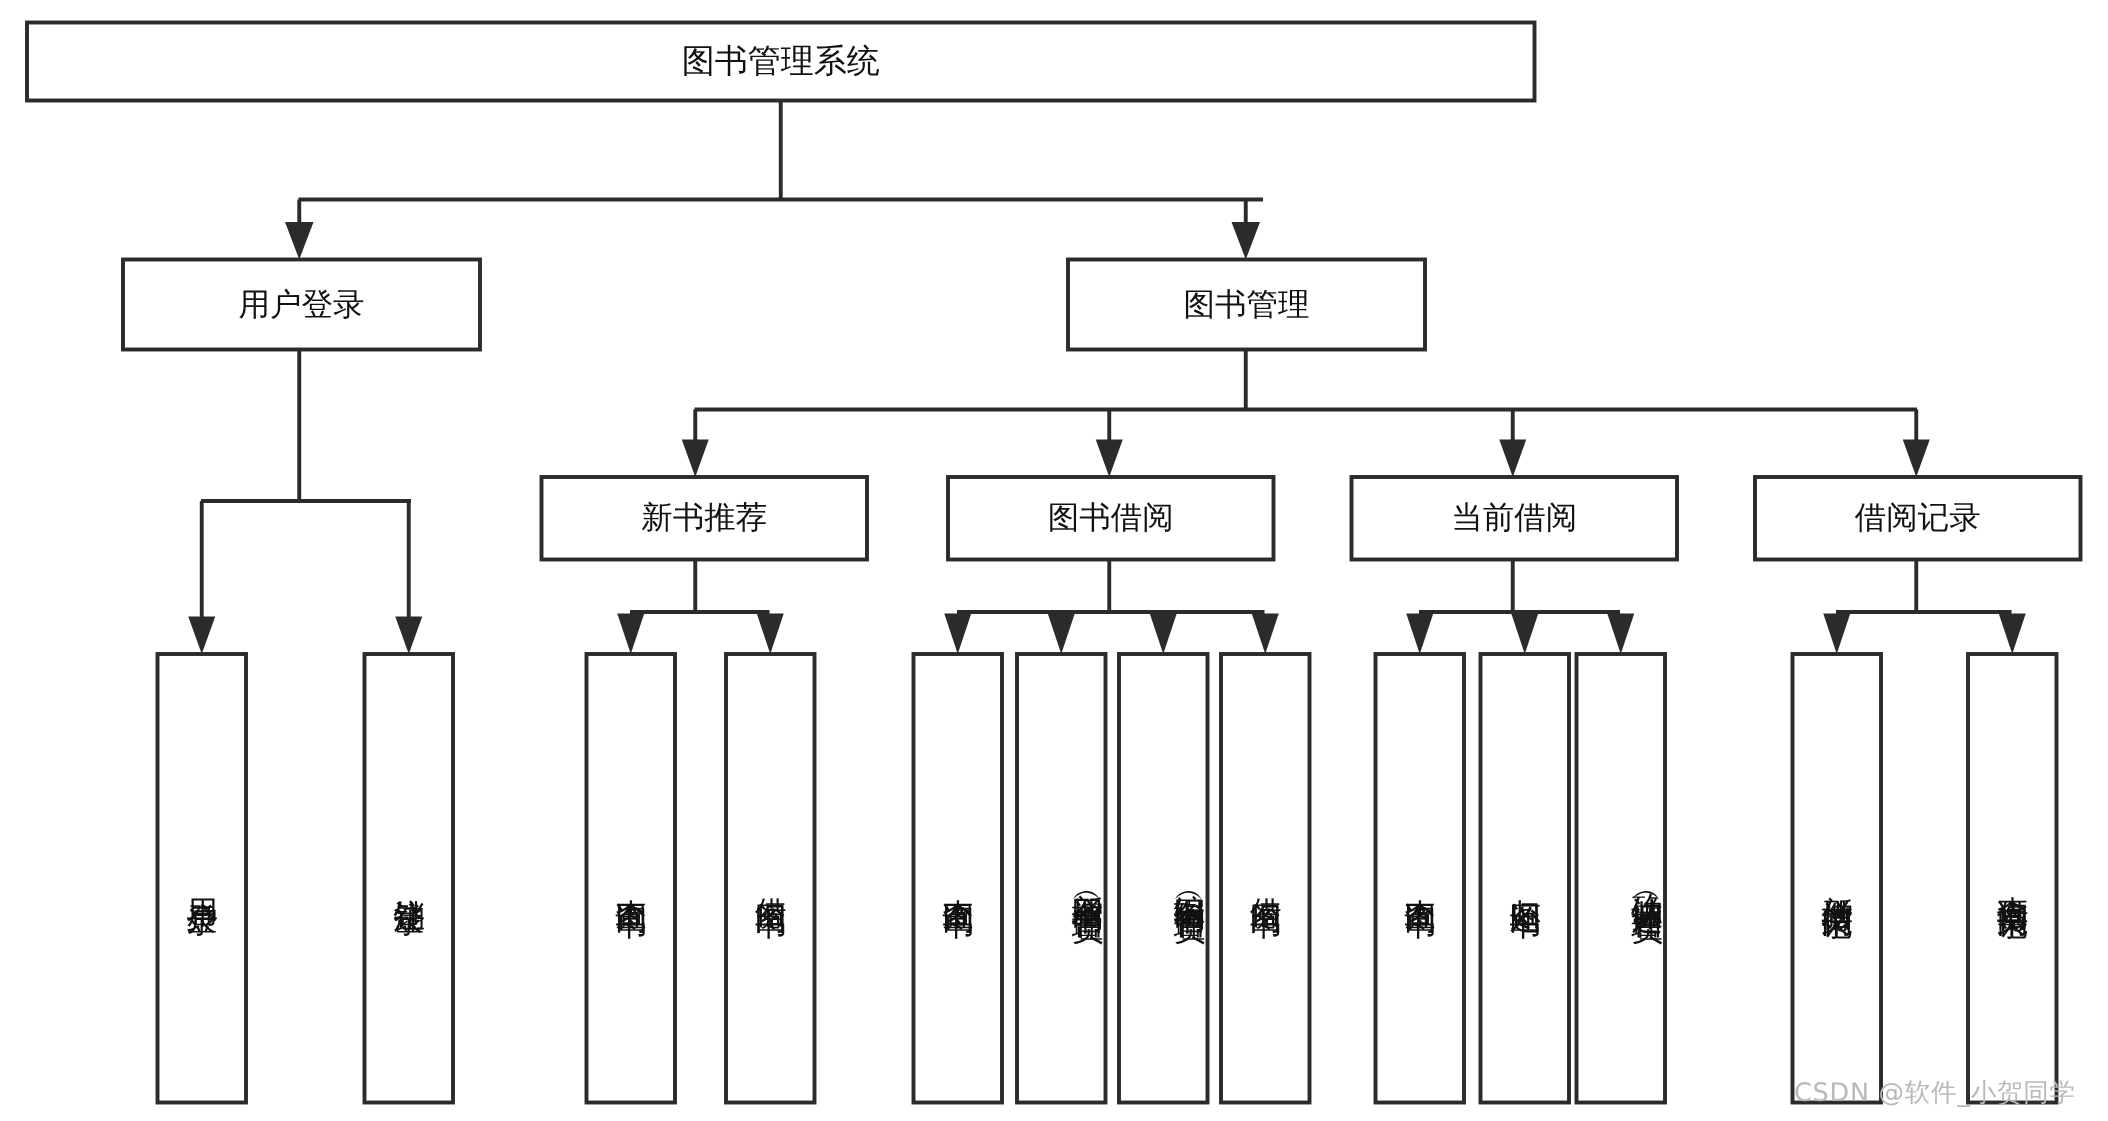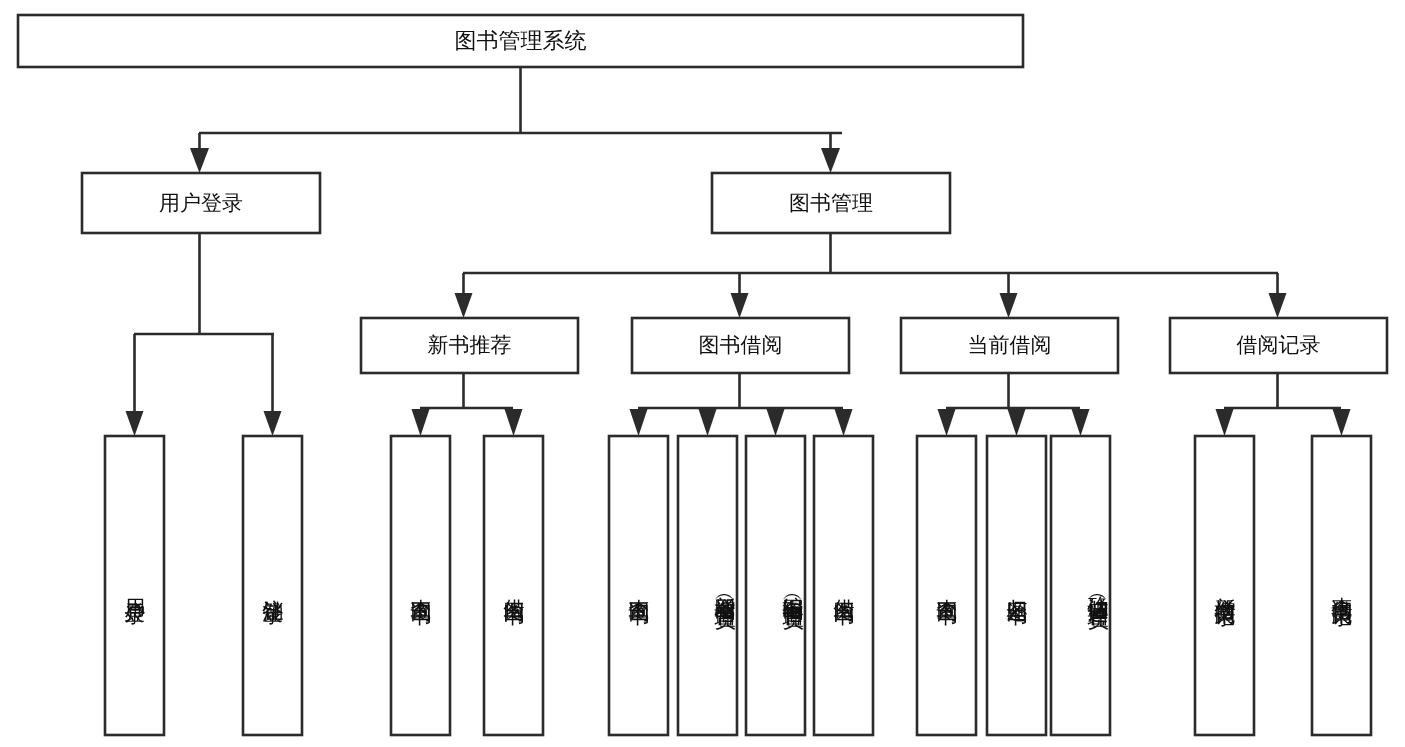--- a/index.html
+++ b/index.html
@@ -207,14 +207,15 @@
   <div class="vlabel topaligned" style="left:746px; top:441px; width:59px; height:294px;">编辑图书（管理员）</div>
   <div class="vlabel centered" style="left:814px; top:436px; width:59px; height:299px;">借阅图书</div>
 
   <div class="vlabel centered" style="left:917px; top:436px; width:59px; height:299px;">查询图书</div>
   <div class="vlabel centered" style="left:987px; top:436px; width:59px; height:299px;">归还图书</div>
   <div class="vlabel topaligned" style="left:1051px; top:441px; width:59px; height:294px;">确认归还（管理员）</div>
 
   <div class="vlabel centered" style="left:1195px; top:436px; width:59px; height:299px;">新增借阅记录</div>
   <div class="vlabel centered" style="left:1312px; top:436px; width:59px; height:299px;">查询借阅记录</div>
 
+  <div class="watermark" style="left:1196px; top:717px;">CSDN @软件_小贺同学</div>
 
 </div>
 
 </body></html>

